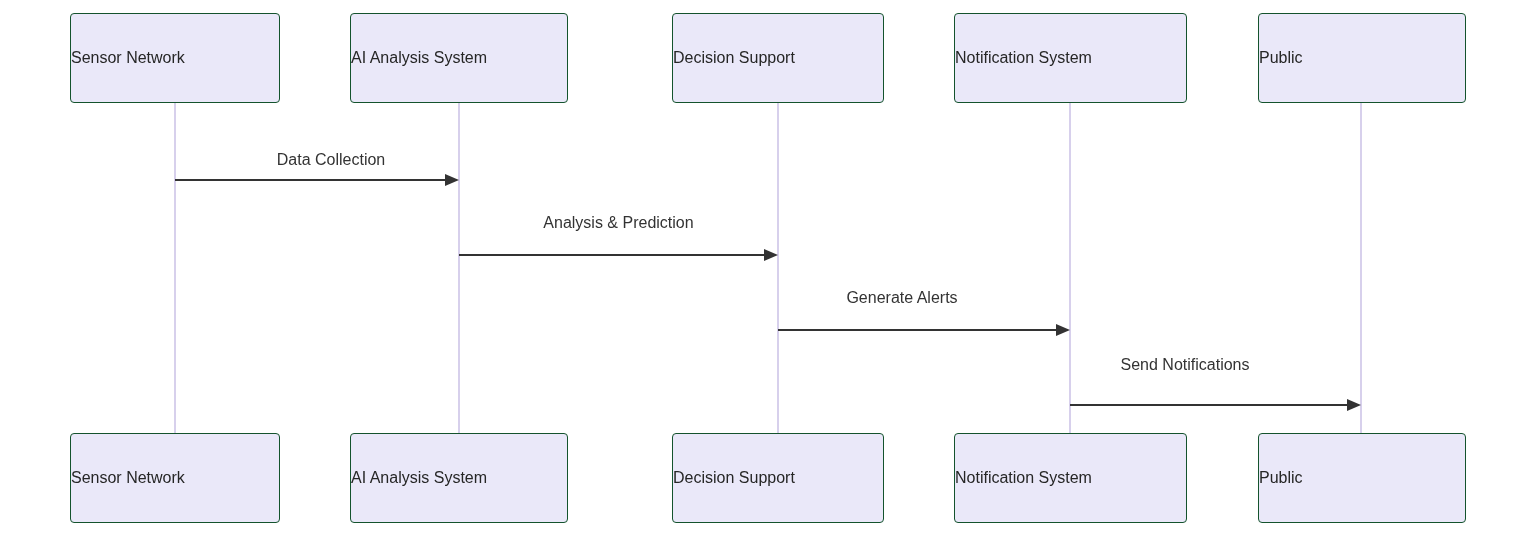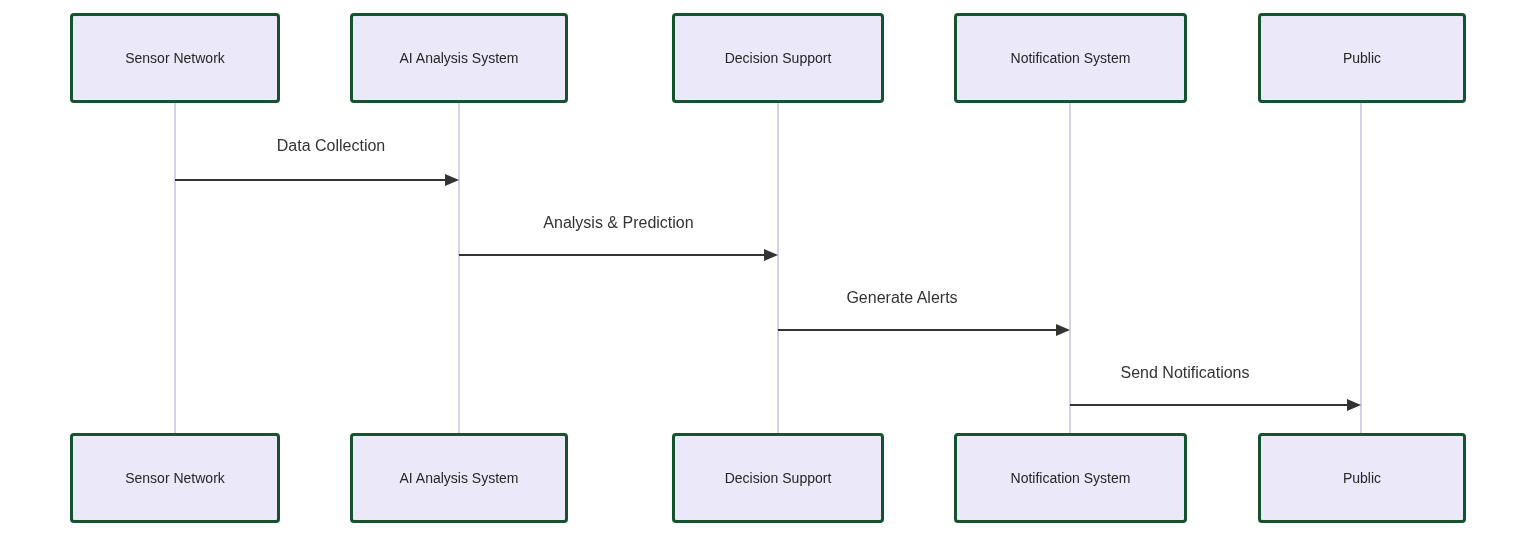--- a/index.html
+++ b/index.html
@@ -7,24 +7,24 @@
     width: 1536px; height: 540px;
     position: relative; overflow: hidden;
     background: #ffffff;
     font-family: "Liberation Sans", "DejaVu Sans", sans-serif;
   }
   .canvas { position: absolute; inset: 0; background: #ffffff; }
 
   .actor-box {
     position: absolute; height: 90px; box-sizing: border-box;
     background: #EAE8F9;
-    border: 3px solid #14532d;
+    border: 1px solid #14532d;
     border-radius: 4px;
-    display: flex; align-items: center; justify-content: center;
-    font-size: 14px; color: #262626;
+    display: flex; align-items: center; justify-content: flex-start;
+    font-size: 16px; color: #262626;
   }
   .lifeline {
     position: absolute; top: 103px; height: 330px; width: 2px;
     background: #D7D0EC;
   }
   .msg-line { position: absolute; height: 2px; background: #333333; }
   .msg-head {
     position: absolute; width: 0; height: 0;
     border-top: 6px solid transparent;
     border-bottom: 6px solid transparent;
@@ -72,29 +72,29 @@
   <div class="actor-box" style="left:672px; top:433px; width:212px">
     <span>Decision Support</span>
   </div>
   <div class="actor-box" style="left:954px; top:433px; width:233px">
     <span>Notification System</span>
   </div>
   <div class="actor-box" style="left:1258px;top:433px; width:208px">
     <span>Public</span>
   </div>
 
-  <div class="msg-label" style="left:175px; top:132px; width:312px">Data Collection</div>
+  <div class="msg-label" style="left:175px; top:146px; width:312px">Data Collection</div>
   <div class="msg-line" style="left:175px; top:179px; width:270px"></div>
   <div class="msg-head" style="left:445px; top:174px"></div>
 
   <div class="msg-label" style="left:459px; top:209px; width:319px">Analysis &amp; Prediction</div>
   <div class="msg-line" style="left:459px; top:254px; width:305px"></div>
   <div class="msg-head" style="left:764px; top:249px"></div>
 
   <div class="msg-label" style="left:778px; top:284px; width:248px">Generate Alerts</div>
   <div class="msg-line" style="left:778px; top:329px; width:278px"></div>
   <div class="msg-head" style="left:1056px; top:324px"></div>
 
-  <div class="msg-label" style="left:1070px; top:359px; width:230px">Send Notifications</div>
+  <div class="msg-label" style="left:1070px; top:351px; width:230px">Send Notifications</div>
   <div class="msg-line" style="left:1070px; top:404px; width:277px"></div>
   <div class="msg-head" style="left:1347px; top:399px"></div>
 
 </div>
 
 </body></html>

